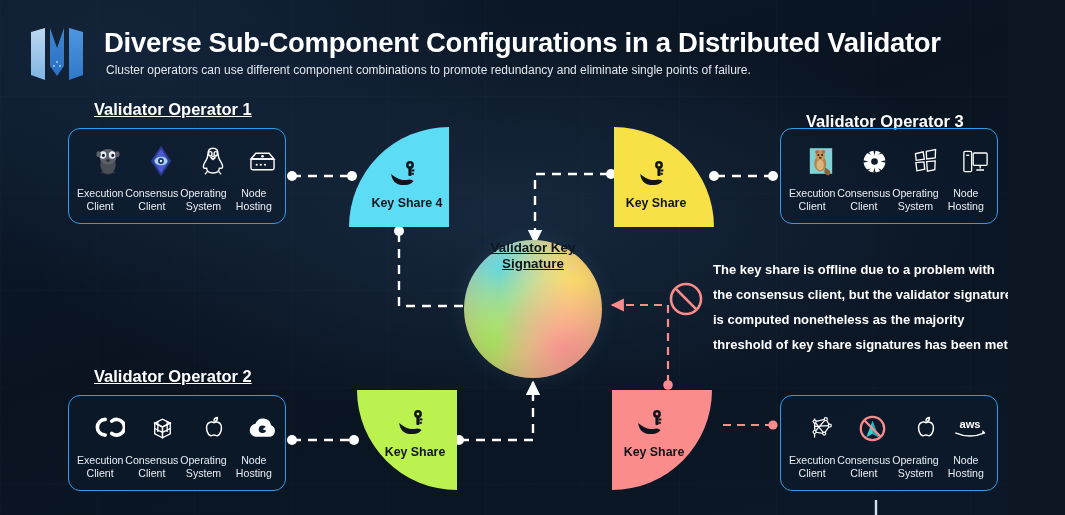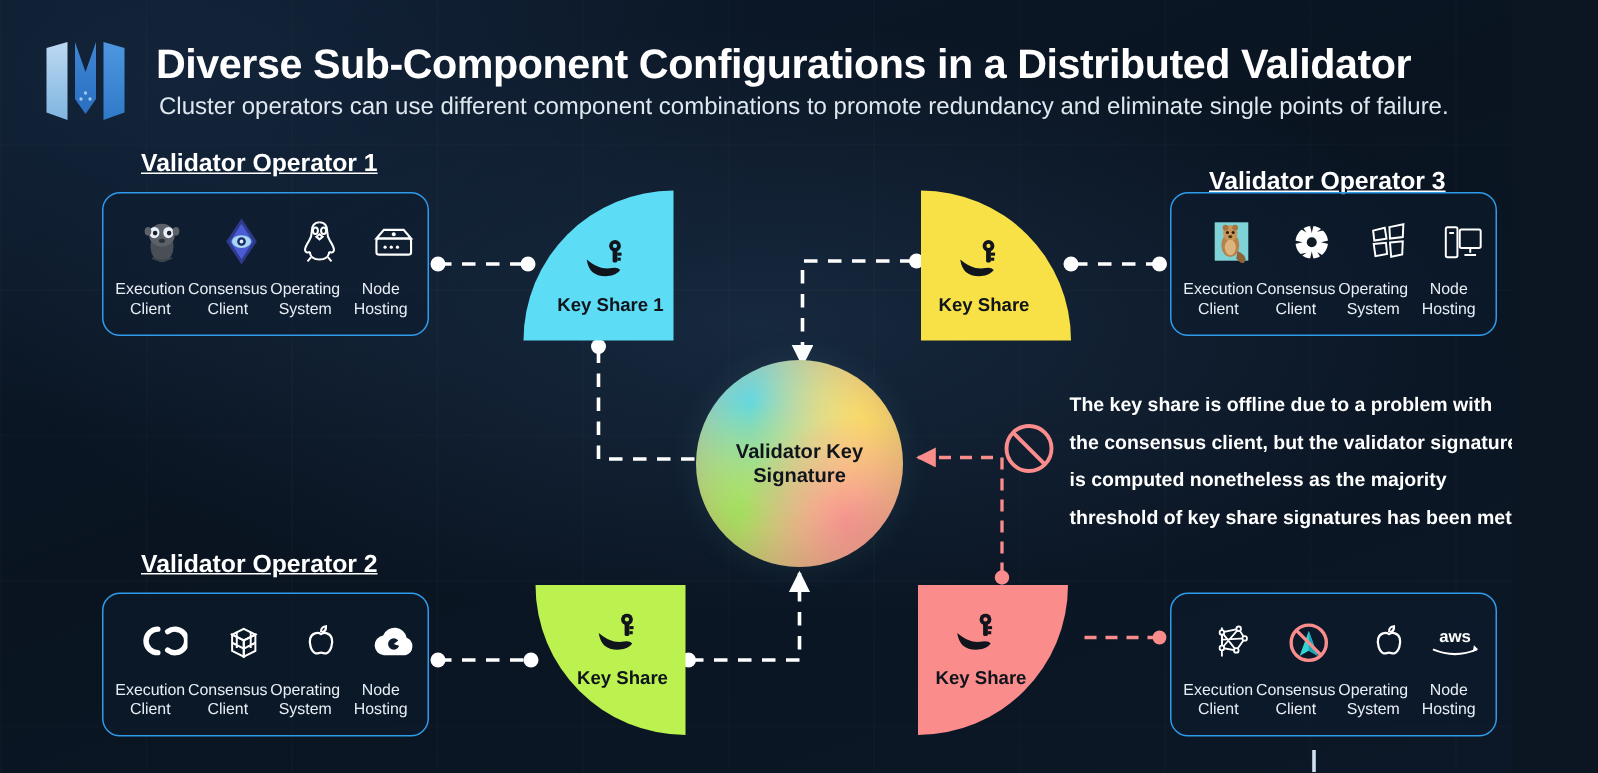--- a/index.html
+++ b/index.html
@@ -30,21 +30,21 @@
   
   .header { position:absolute; left:0; top:0; width:1065px; height:92px; }
   .logo { position:absolute; left:28px; top:26px; width:58px; height:56px; }
   .title {
     position:absolute; left:104px; top:27px;
     font-size:27.5px; font-weight:bold; color:#ffffff;
     letter-spacing:-.3px; white-space:nowrap;
   }
   .subtitle {
     position:absolute; left:106px; top:63px;
-    font-size:16px; color:#dfe7ef; white-space:nowrap;
+    font-size:12px; color:#dfe7ef; white-space:nowrap;
   }
 
   
   .op-title {
     position:absolute; font-size:16.5px; font-weight:bold; color:#ffffff;
     white-space:nowrap;
     text-decoration:underline;
   }
   .op-box {
     position:absolute;
@@ -83,22 +83,22 @@
     background:
       radial-gradient(circle at 72% 78%, rgba(252,150,148,.95) 0%, rgba(252,150,148,0) 48%),
       radial-gradient(circle at 82% 30%, rgba(252,221,104,.95) 0%, rgba(252,221,104,0) 52%),
       radial-gradient(circle at 22% 74%, rgba(160,228,92,.95) 0%, rgba(160,228,92,0) 52%),
       radial-gradient(circle at 26% 22%, rgba(96,216,228,.98) 0%, rgba(96,216,228,0) 55%),
       radial-gradient(circle at 55% 45%, #f3e79a 0%, #efc98f 60%, #e8b08c 100%);
     box-shadow: inset -8px -10px 26px rgba(120,60,60,.18), 0 0 22px rgba(120,200,210,.10);
   }
   .sphere-label {
     position:absolute; inset:0; display:flex; flex-direction:column;
-    align-items:center; justify-content:center; text-align:center;
-    font-size:13.4px; font-weight:bold; color:#10141c; line-height:16px;
+    align-items:center; justify-content:flex-start; text-align:center;
+    font-size:13.4px; font-weight:bold; color:#10141c; line-height:16px;text-decoration:underline;
   }
 
   
   .annot {
     position:absolute; left:713px; top:257px; width:300px;
     font-size:13px; line-height:25px; font-weight:bold; color:#ffffff;
   }
   .no-icon { position:absolute; left:668px; top:281px; width:36px; height:36px; }
 
   svg.lines { position:absolute; left:0; top:0; width:1065px; height:515px; pointer-events:none; }
@@ -456,21 +456,21 @@
           <g fill="#10141c">
             <rect x="21.5" y="3" width="3.4" height="13" rx="1"></rect>
             <circle cx="23.2" cy="4.2" r="4.2"></circle>
             <circle cx="23.2" cy="4.2" r="1.5" fill="#5ddcf5"></circle>
             <rect x="24.9" y="9" width="3" height="2.2"></rect>
             <rect x="24.9" y="12.6" width="2.4" height="2.2"></rect>
             <path d="M3 14 q6 5 11 6 q4 .6 7 0 q4 -.8 6 1.4 q-3 4 -9 4.4 q-7 .4 -11 -3 q-3 -2.6 -4 -8.8 z"></path>
           </g>
         </svg>
       </div>
-      <div class="wedge-label">Key Share 1</div>
+      <div class="wedge-label">Key Share 4</div>
     </div>
   </div>
 
   <div class="wedge w3" style="left:614px; top:127px;">
     <div class="wedge-shape"></div>
     <div class="wedge-inner">
       <div class="wedge-icon">
         <svg viewBox="0 0 40 30" width="38" height="28">
           <g fill="#10141c">
             <rect x="21.5" y="3" width="3.4" height="13" rx="1"></rect>

